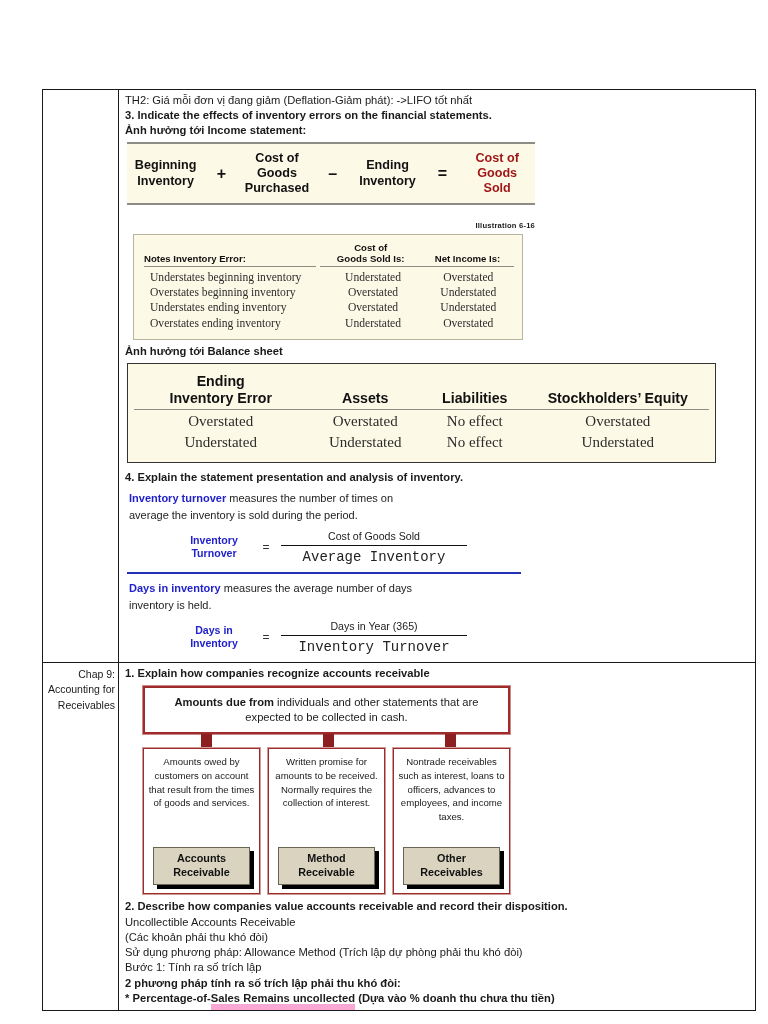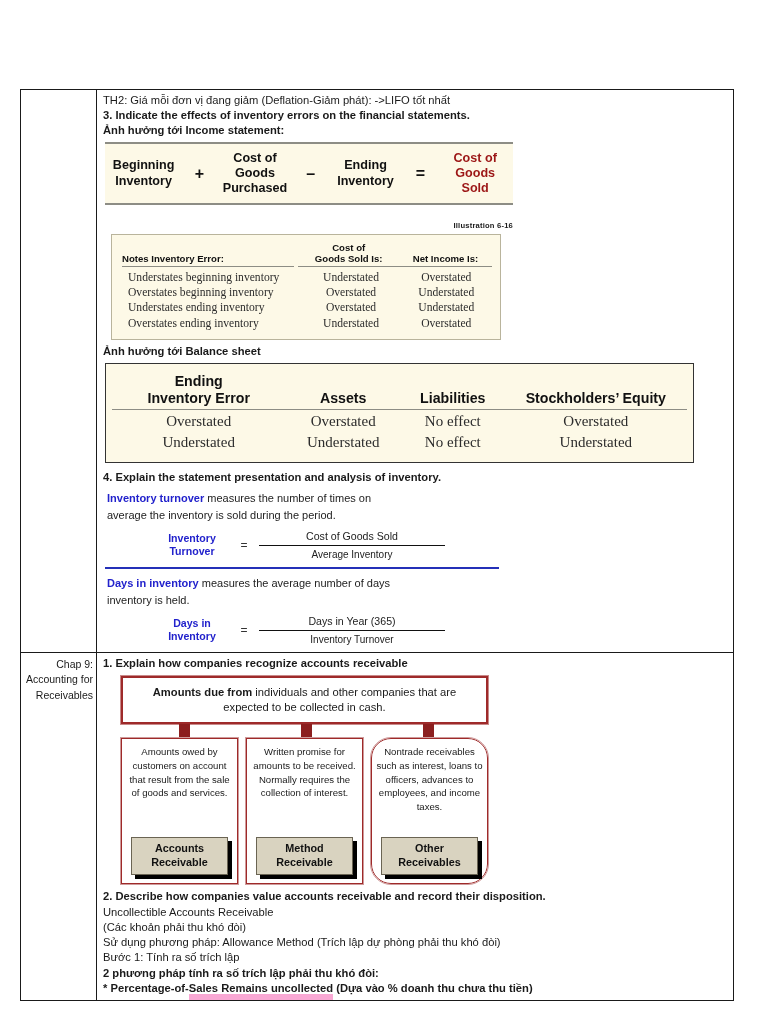--- a/index.html
+++ b/index.html
@@ -12,21 +12,21 @@
   .page {
     position: relative;
     width: 768px; height: 1024px;
     background: #ffffff;
     overflow: hidden;
   }
 
   
   .doc-table {
     position: absolute;
-    left: 20px; top: 89px;
+    left: 42px; top: 89px;
     width: 714px;
     border-collapse: collapse;
   }
   .doc-table td {
     border: 1px solid #1a1a1a;
     vertical-align: top;
     padding: 0;
   }
   td.label-col {
     width: 76px;
@@ -143,21 +143,21 @@
   .ratio-desc .hl { color: #2222cc; font-weight: bold; }
   .ratio-box { display: flex; align-items: center; margin: 6px 0 0 52px; }
   .ratio-name {
     width: 74px; text-align: center;
     color: #2222cc; font-weight: bold; font-size: 10.6px; line-height: 1.25;
   }
   .ratio-eq { width: 30px; text-align: center; color: #333; font-size: 12px; }
   .ratio-frac { width: 186px; text-align: center; }
   .ratio-num { font-size: 10.6px; color: #222; padding-bottom: 3px; }
   .ratio-bar { height: 1.6px; background: #111; }
-  .ratio-den { font-size: 10px; color: #222; padding-top: 3px; }
+  .ratio-den { font-size: 14px; color: #222; padding-top: 3px; font-family: Liberation Mono, monospace; }
   .blue-rule { height: 2px; background: #2430b8; margin: 7px 0 0 2px; width: 394px; }
 
   
   .recv-wrap { position: relative; width: 380px; margin: 5px 0 0 18px; height: 210px; }
   .recv-top {
     position: absolute; left: 0; top: 0;
     width: 367px; height: 48px;
     background: #ffffff;
     border: 2.2px solid #9e2a2a;
     outline: 1px solid #c98a8a;
@@ -178,21 +178,21 @@
   .recv-box {
     position: absolute; top: 62px;
     width: 117px; height: 146px;
     background: #ffffff;
     border: 1.8px solid #9e2a2a;
     outline: 1px solid #cf9b9b;
     padding: 6px 4px 0 4px;
   }
   .recv-box.b1 { left: 0px; }
   .recv-box.b2 { left: 125px; }
-  .recv-box.b3 { left: 250px; border-radius: 20px; }
+  .recv-box.b3 { left: 250px; }
   .recv-text {
     text-align: center; font-size: 9.6px; color: #1a1a1a; line-height: 1.42;
   }
   .recv-btn-wrap { position: absolute; left: 9px; right: 9px; bottom: 8px; }
   .recv-btn {
     background: #d9d3c0;
     border: 1px solid #6a6453;
     box-shadow: 4px 4px 0 0 #000000;
     text-align: center;
     font-size: 10.8px; font-weight: bold; color: #111;
@@ -354,31 +354,31 @@
           <div>Accounting for</div>
           <div>Receivables</div>
         </td>
         <td class="body-col">
 
           <div class="t b">1. Explain how companies recognize accounts receivable</div>
 
           <div class="recv-wrap">
             <div class="recv-top">
               <div>
-                <b>Amounts due from</b><span> individuals and other companies that are</span>
+                <b>Amounts due from</b><span> individuals and other statements that are</span>
                 <div>expected to be collected in cash.</div>
               </div>
             </div>
 
             <div class="connector c1"></div>
             <div class="connector c2"></div>
             <div class="connector c3"></div>
 
             <div class="recv-box b1">
-              <div class="recv-text">Amounts owed by customers on account that result from the sale of goods and services.</div>
+              <div class="recv-text">Amounts owed by customers on account that result from the times of goods and services.</div>
               <div class="recv-btn-wrap">
                 <div class="recv-btn">
                   <div>Accounts</div>
                   <div>Receivable</div>
                 </div>
               </div>
             </div>
 
             <div class="recv-box b2">
               <div class="recv-text">Written promise for amounts to be received. Normally requires the collection of interest.</div>

